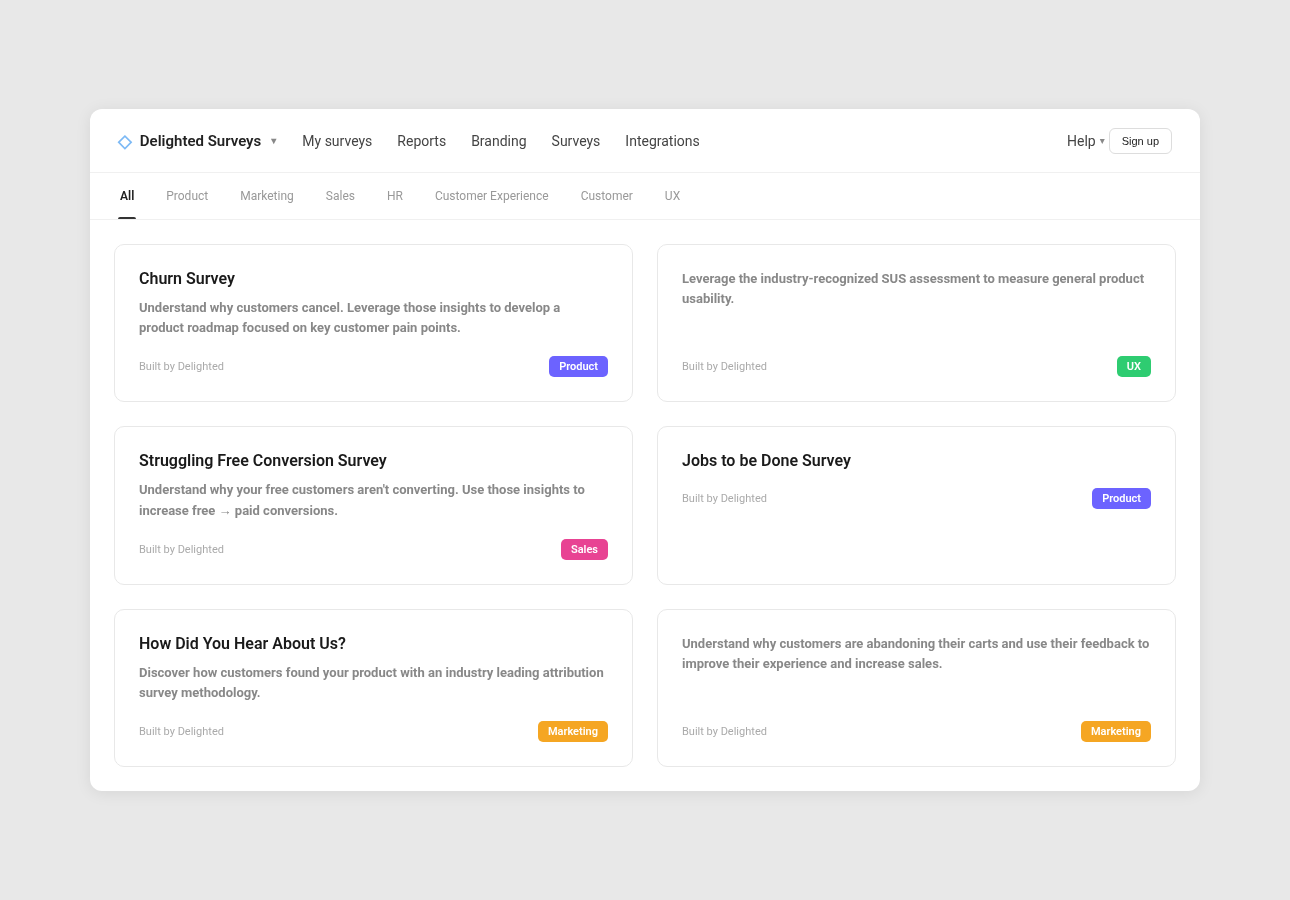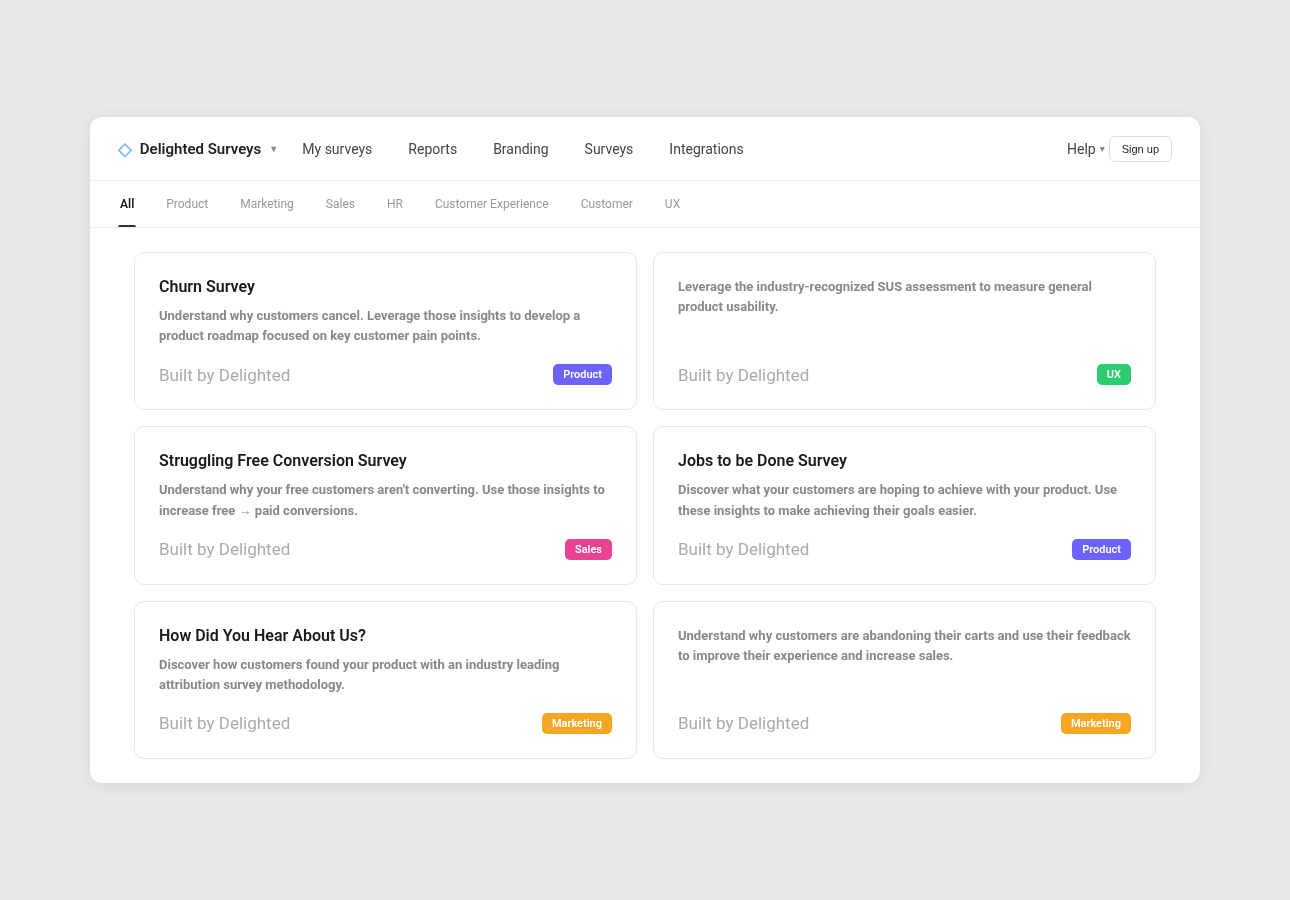--- a/index.html
+++ b/index.html
@@ -48,21 +48,21 @@
 
     .brand-chevron {
       font-size: 10px;
       color: #888;
       margin-left: 2px;
     }
 
     .navbar-links {
       display: flex;
       align-items: center;
-      gap: 32px;
+      gap: 21px;
       flex: 1;
     }
 
     .nav-link {
       font-size: 14px;
       color: #444;
       cursor: pointer;
       text-decoration: none;
       padding: 4px 2px;
     }
@@ -129,22 +129,22 @@
       right: 0;
       height: 2px;
       background: #333;
       border-radius: 2px 2px 0 0;
     }
 
     
     .survey-grid {
       display: grid;
       grid-template-columns: 1fr 1fr;
-      gap: 16px;
-      padding: 24px 44px;
+      gap: 24px;
+      padding: 24px 24px;
     }
 
     .survey-card {
       border: 1px solid #e8e8e8;
       border-radius: 10px;
       padding: 24px;
       display: flex;
       flex-direction: column;
       gap: 10px;
       cursor: pointer;
@@ -166,21 +166,21 @@
     }
 
     .survey-footer {
       display: flex;
       align-items: center;
       justify-content: space-between;
       margin-top: 8px;
     }
 
     .built-by {
-      font-size: 17px;
+      font-size: 11px;
       color: #aaa;
     }
 
     .tag {
       font-size: 11px;
       font-weight: 600;
       padding: 4px 10px;
       border-radius: 5px;
       color: #fff;
     }
@@ -249,21 +249,20 @@
       <div class="survey-card">
       <div class="survey-title">Struggling Free Conversion Survey</div>
       <div class="survey-desc">Understand why your free customers aren't converting. Use those insights to increase free → paid conversions.</div>
       <div class="survey-footer">
         <span class="built-by">Built by Delighted</span>
         <span class="tag tag-sales">Sales</span>
       </div>
     </div>
       <div class="survey-card">
       <div class="survey-title">Jobs to be Done Survey</div>
-      <div class="survey-desc">Discover what your customers are hoping to achieve with your product. Use these insights to make achieving their goals easier.</div>
       <div class="survey-footer">
         <span class="built-by">Built by Delighted</span>
         <span class="tag tag-product">Product</span>
       </div>
     </div>
       <div class="survey-card">
       <div class="survey-title">How Did You Hear About Us?</div>
       <div class="survey-desc">Discover how customers found your product with an industry leading attribution survey methodology.</div>
       <div class="survey-footer">
         <span class="built-by">Built by Delighted</span>

